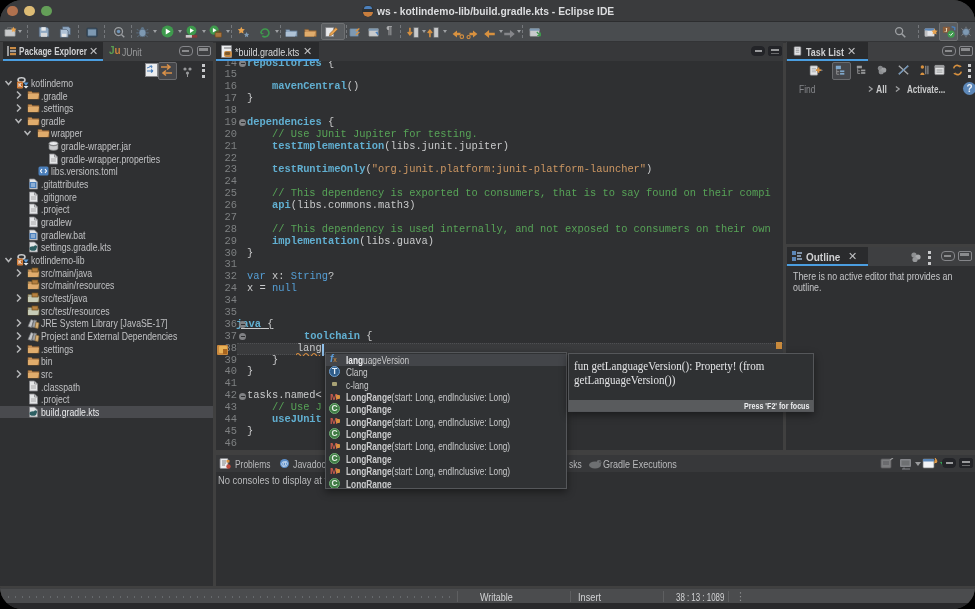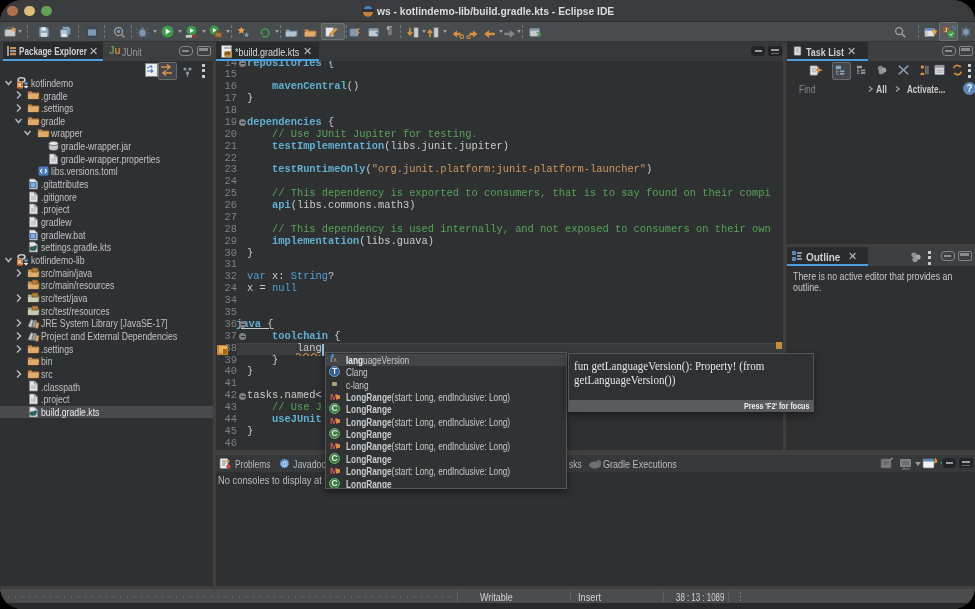--- a/index.html
+++ b/index.html
@@ -535,21 +535,21 @@
       <div class="lnum mono" style="left:-3px;top:229.34px;">32</div>
       <div class="codeline mono" style="left:31px;top:229.34px;"><span class="k">var</span> x: <span class="k">String</span>?</div>
       <div class="lnum mono" style="left:-3px;top:241.22px;">24</div>
       <div class="codeline mono" style="left:31px;top:241.22px;">x = <span class="k">null</span></div>
       <div class="lnum mono" style="left:-3px;top:253.10px;">34</div>
       <div class="codeline mono" style="left:31px;top:253.10px;"></div>
       <div class="lnum mono" style="left:-3px;top:264.98px;">35</div>
       <div class="lnum mono" style="left:-3px;top:276.86px;">36</div>
       <div class="codeline mono" style="left:20px;top:276.86px;text-decoration:underline;"><span class="f">java</span> {</div>
       <div class="lnum mono" style="left:-3px;top:288.74px;">37</div>
-      <div class="codeline mono" style="left:31px;top:288.74px;">    <span class="f">toolchain</span> {</div>
+      <div class="codeline mono" style="left:31px;top:288.74px;padding-left:32px;">    <span class="f">toolchain</span> {</div>
       <div class="lnum mono" style="left:-3px;top:300.62px;">38</div>
       <div class="codeline mono" style="left:31px;top:300.62px;">        lang</div>
       <div class="lnum mono" style="left:-3px;top:312.50px;">39</div>
       <div class="codeline mono" style="left:31px;top:312.50px;">    }</div>
       <div class="lnum mono" style="left:-3px;top:324.38px;">40</div>
       <div class="codeline mono" style="left:31px;top:324.38px;">}</div>
       <div class="lnum mono" style="left:-3px;top:336.26px;">41</div>
       <div class="codeline mono" style="left:31px;top:336.26px;"></div>
       <div class="lnum mono" style="left:-3px;top:348.14px;">42</div>
       <div class="codeline mono" style="left:31px;top:348.14px;">tasks.named&lt;</div>

